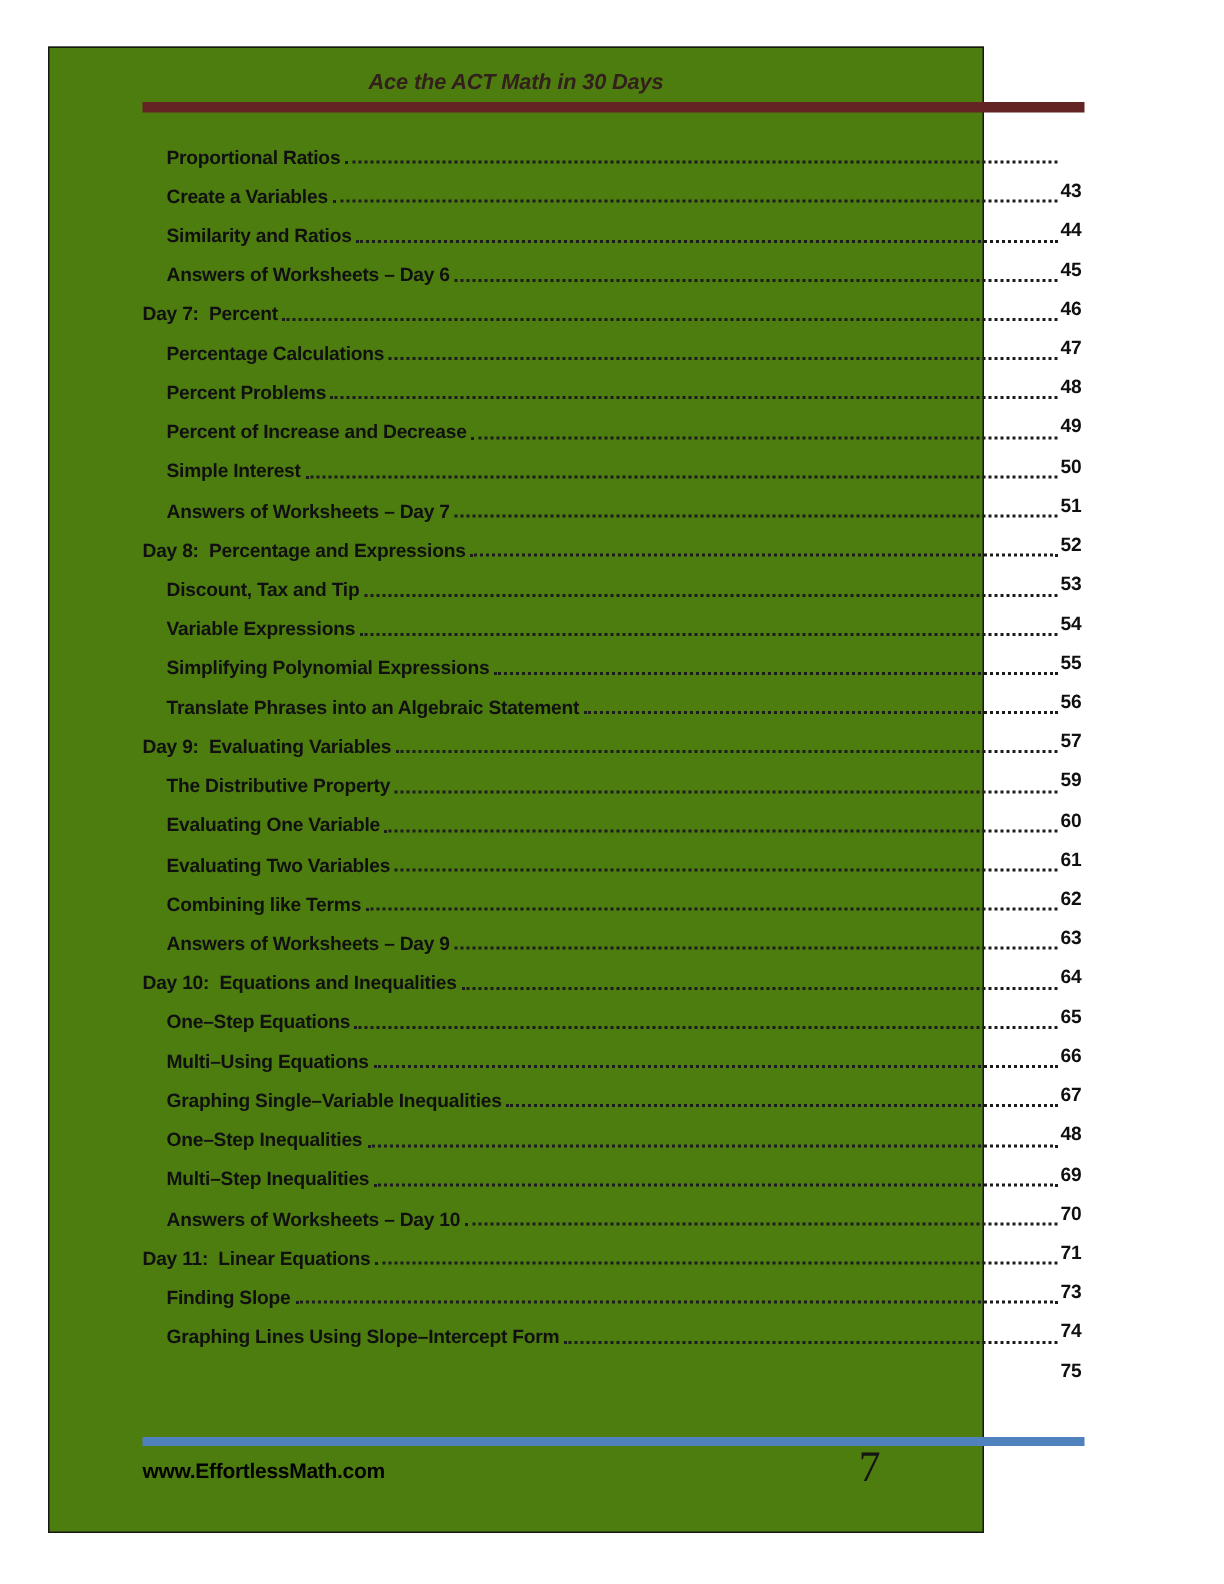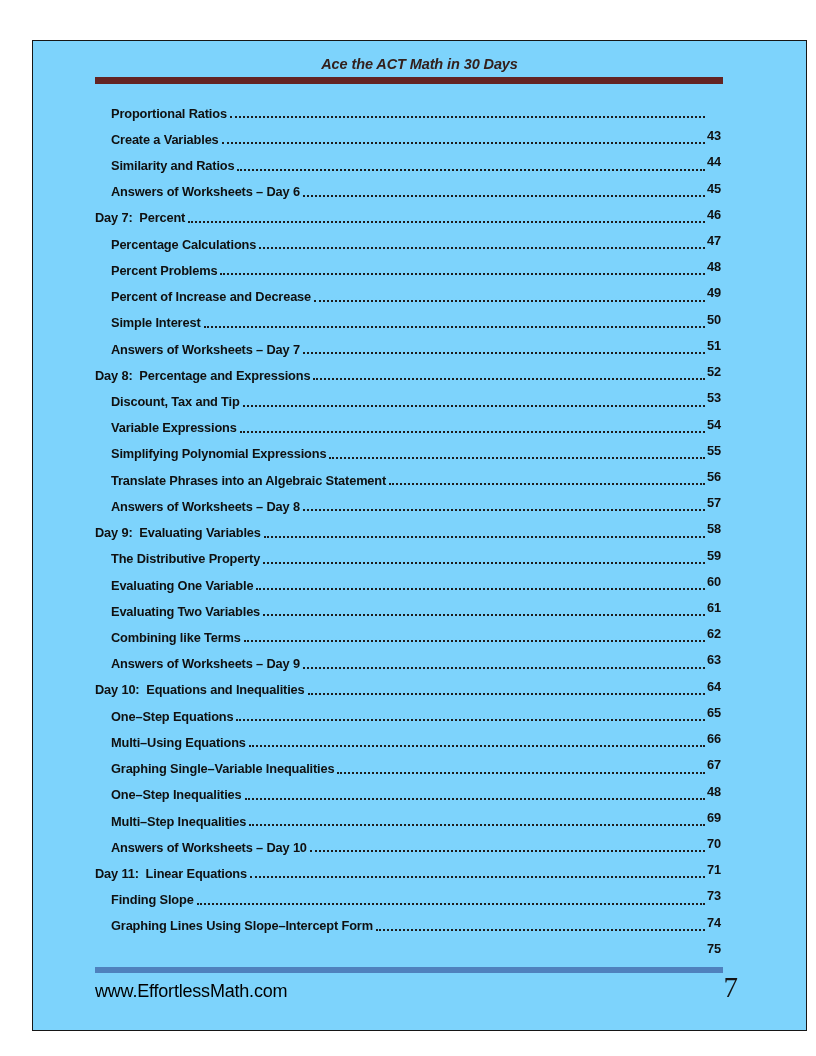--- a/index.html
+++ b/index.html
@@ -6,26 +6,26 @@
     margin: 0;
     padding: 0;
     background: #ffffff;
     width: 816px;
     height: 1056px;
     font-family: "Liberation Sans", sans-serif;
   }
   .sheet {
     position: absolute;
     left: 32px;
-    top: 40px;
-    width: 775px;
+    top: 31px;
+    width: 624px;
     height: 991px;
     box-sizing: border-box;
     border: 1.5px solid #161616;
-    background: #7dd3fc;
+    background: #4d7c0f;
   }
   .header-title {
     position: absolute;
     top: 15px;
     left: 0;
     right: 0;
     text-align: center;
     font-size: 14.5px;
     font-weight: bold;
     font-style: italic;
@@ -72,22 +72,22 @@
     left: 62px;
     top: 926px;
     width: 628px;
     height: 6px;
     background: var(--blue, #4f81bd);
   }
   .site {
     position: absolute;
     left: 62px;
     top: 940px;
-    font-size: 18px;
-    font-weight: normal;
+    font-size: 14px;
+    font-weight: bold;
     letter-spacing: -0.2px;
     color: #000000;
     text-decoration: none;
   }
   .pagenum {
     position: absolute;
     right: 68px;
     top: 930px;
     font-size: 29px;
     font-weight: normal;
@@ -173,25 +173,20 @@
       <div class="toc-row sub">
         <span class="label">Simplifying Polynomial Expressions</span>
         <span class="dots"></span>
         <span class="pg">56</span>
       </div>
       <div class="toc-row sub">
         <span class="label">Translate Phrases into an Algebraic Statement</span>
         <span class="dots"></span>
         <span class="pg">57</span>
       </div>
-      <div class="toc-row sub">
-        <span class="label">Answers of Worksheets – Day 8</span>
-        <span class="dots"></span>
-        <span class="pg">58</span>
-      </div>
       <div class="toc-row day">
         <span class="label">Day 9:  Evaluating Variables</span>
         <span class="dots"></span>
         <span class="pg">59</span>
       </div>
       <div class="toc-row sub">
         <span class="label">The Distributive Property</span>
         <span class="dots"></span>
         <span class="pg">60</span>
       </div>

